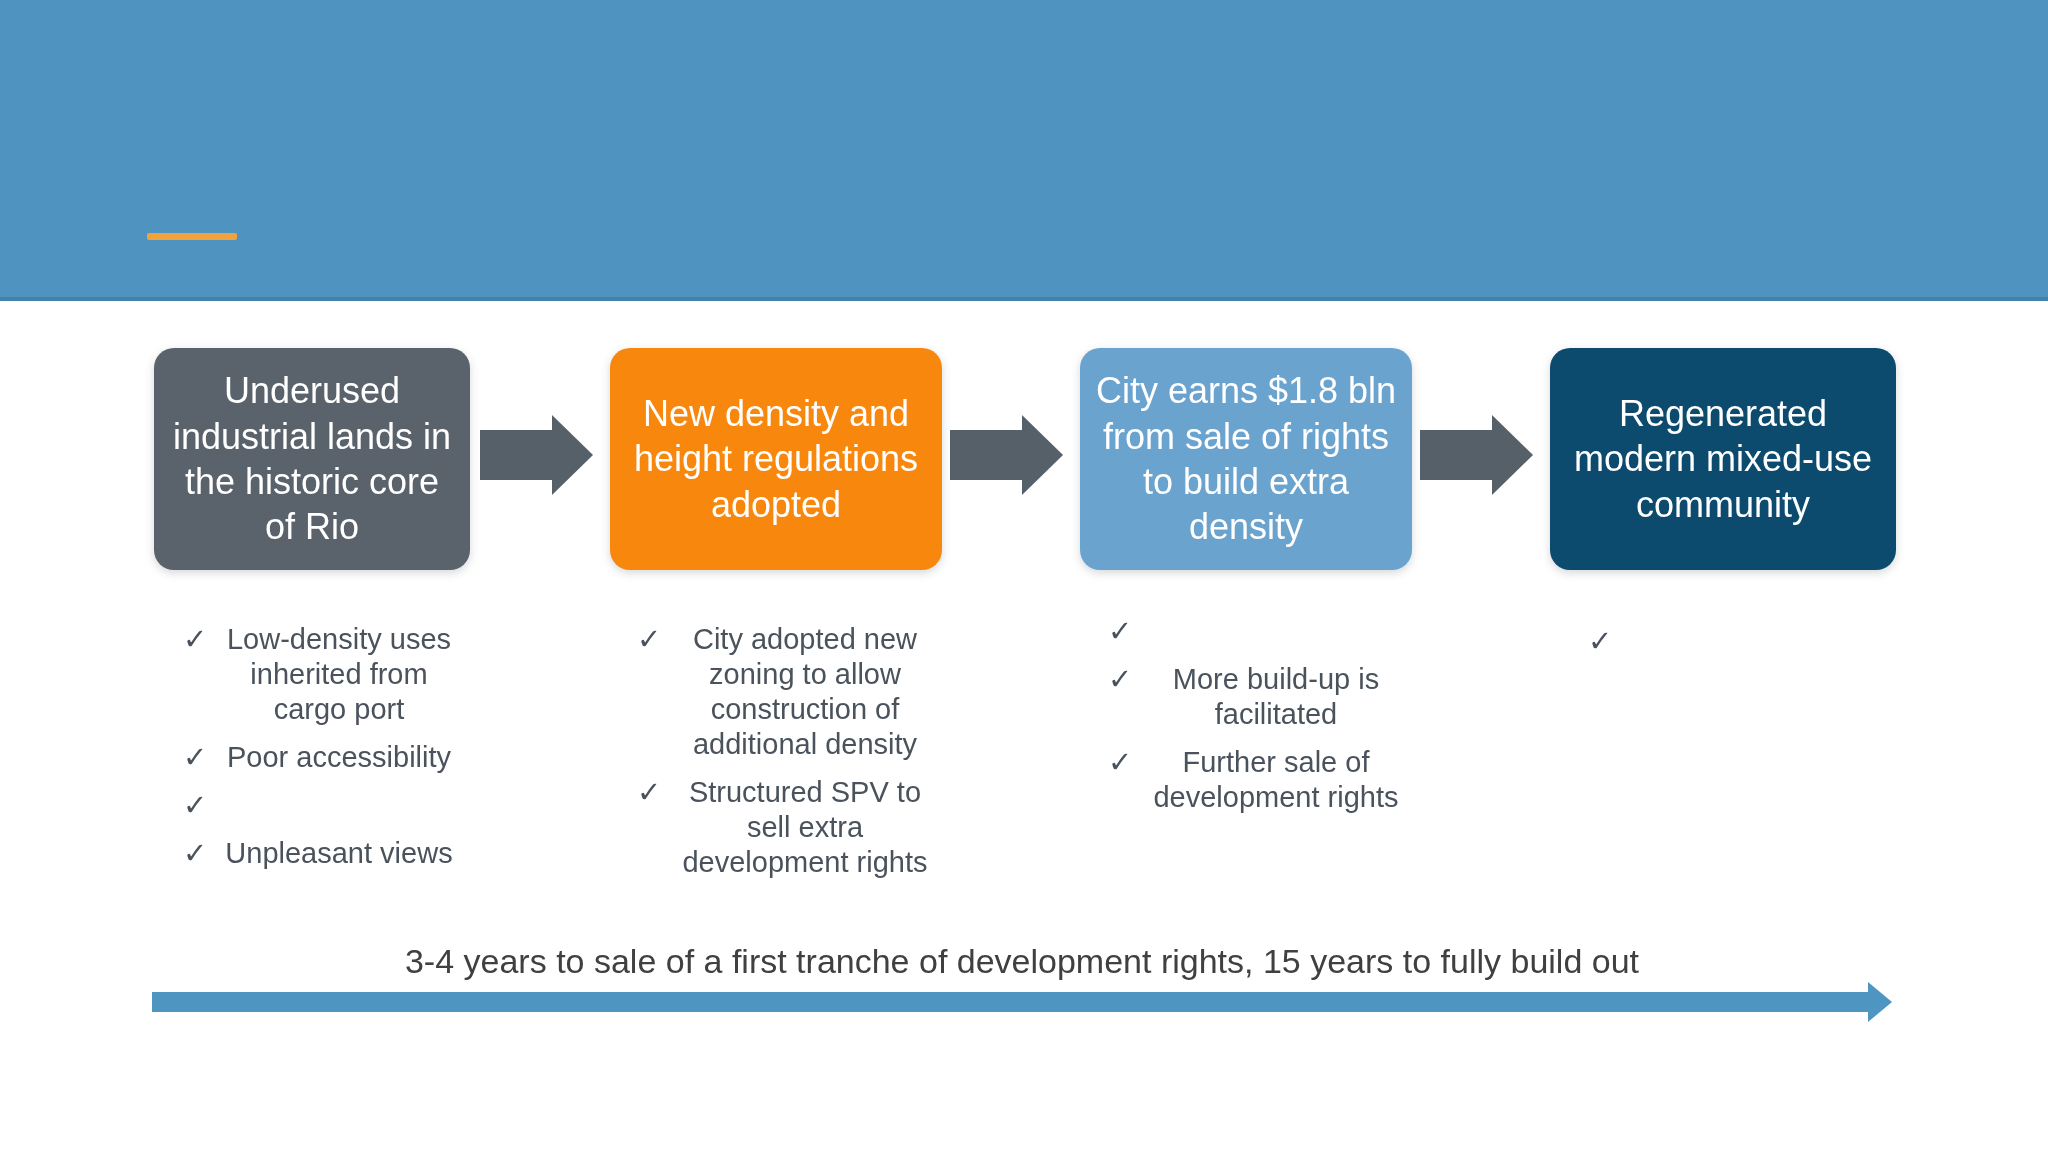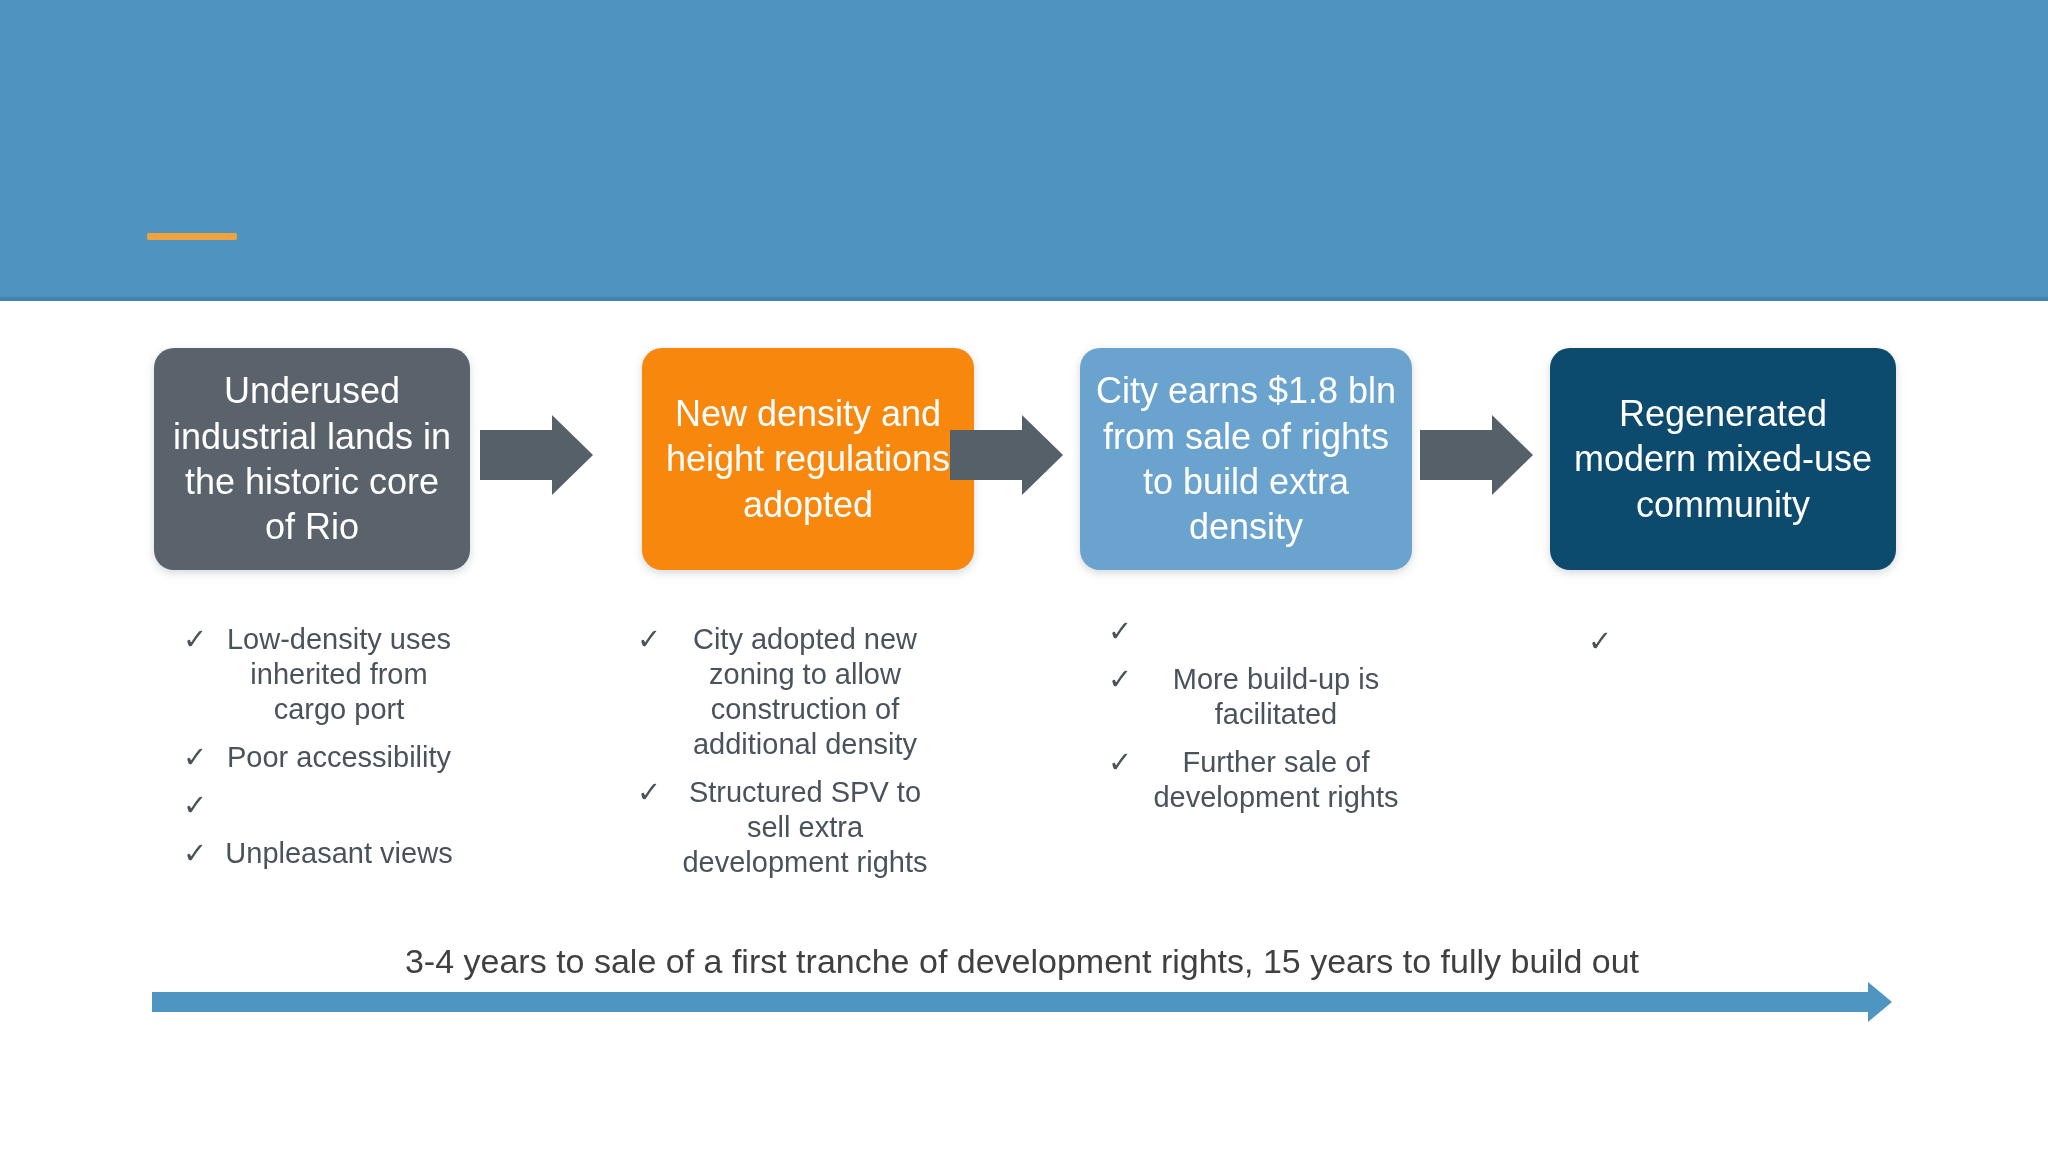--- a/index.html
+++ b/index.html
@@ -11,21 +11,21 @@
     background:#4F94C0; border-bottom:4px solid #4283AC;}
   .accent-dash{position:absolute; left:147px; top:233px; width:90px; height:7px;
     background:#F0A33C; border-radius:2px;}
 
   
   .step-box{position:absolute; top:348px; height:222px; border-radius:20px;
     display:flex; align-items:center; justify-content:center; text-align:center;
     color:#ffffff; font-size:36px; line-height:1.26; padding:0 12px; box-sizing:border-box;
     box-shadow:0 3px 8px rgba(90,98,108,0.25);}
   .step-1{left:154px; width:316px; background:#5A626C;justify-content:center;}
-  .step-2{left:642px; width:332px; background:#F8870E;}
+  .step-2{left:610px; width:332px; background:#F8870E;}
   .step-3{left:1080px; width:332px; background:#6BA3CF;}
   .step-4{left:1550px; width:346px; background:#0c4a6e;}
 
   
   .flow-arrow{position:absolute; top:415px; width:113px; height:80px;}
   .flow-arrow-1{left:480px;} .flow-arrow-2{left:950px;} .flow-arrow-3{left:1420px;}
 
   
   .bullet-list{position:absolute; color:#4A525C; font-size:29px; line-height:1.21;}
   .list-1{left:183px; top:622px; width:272px;}

